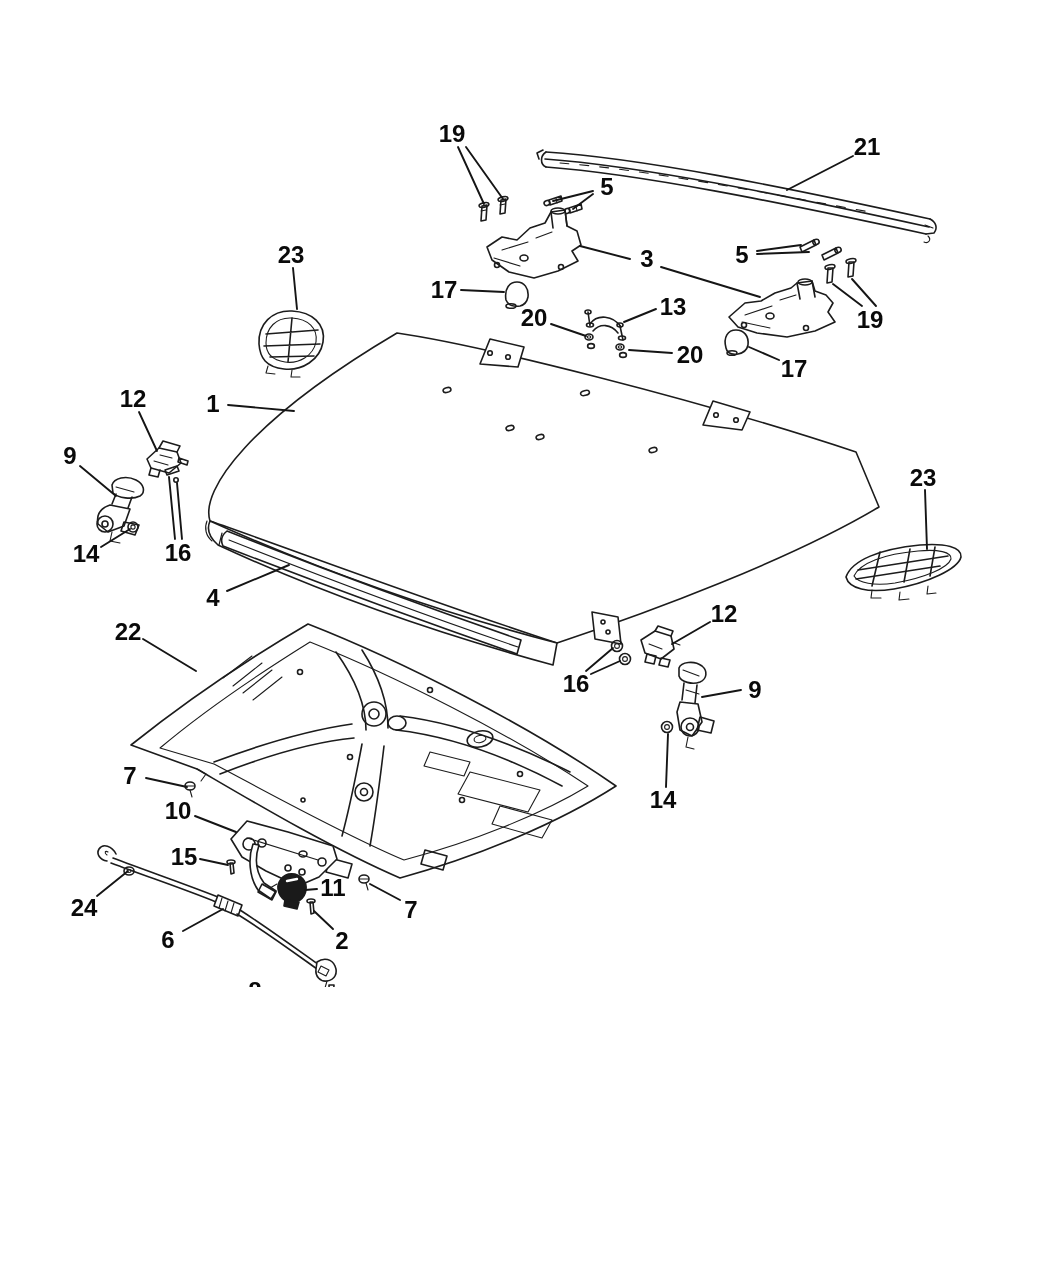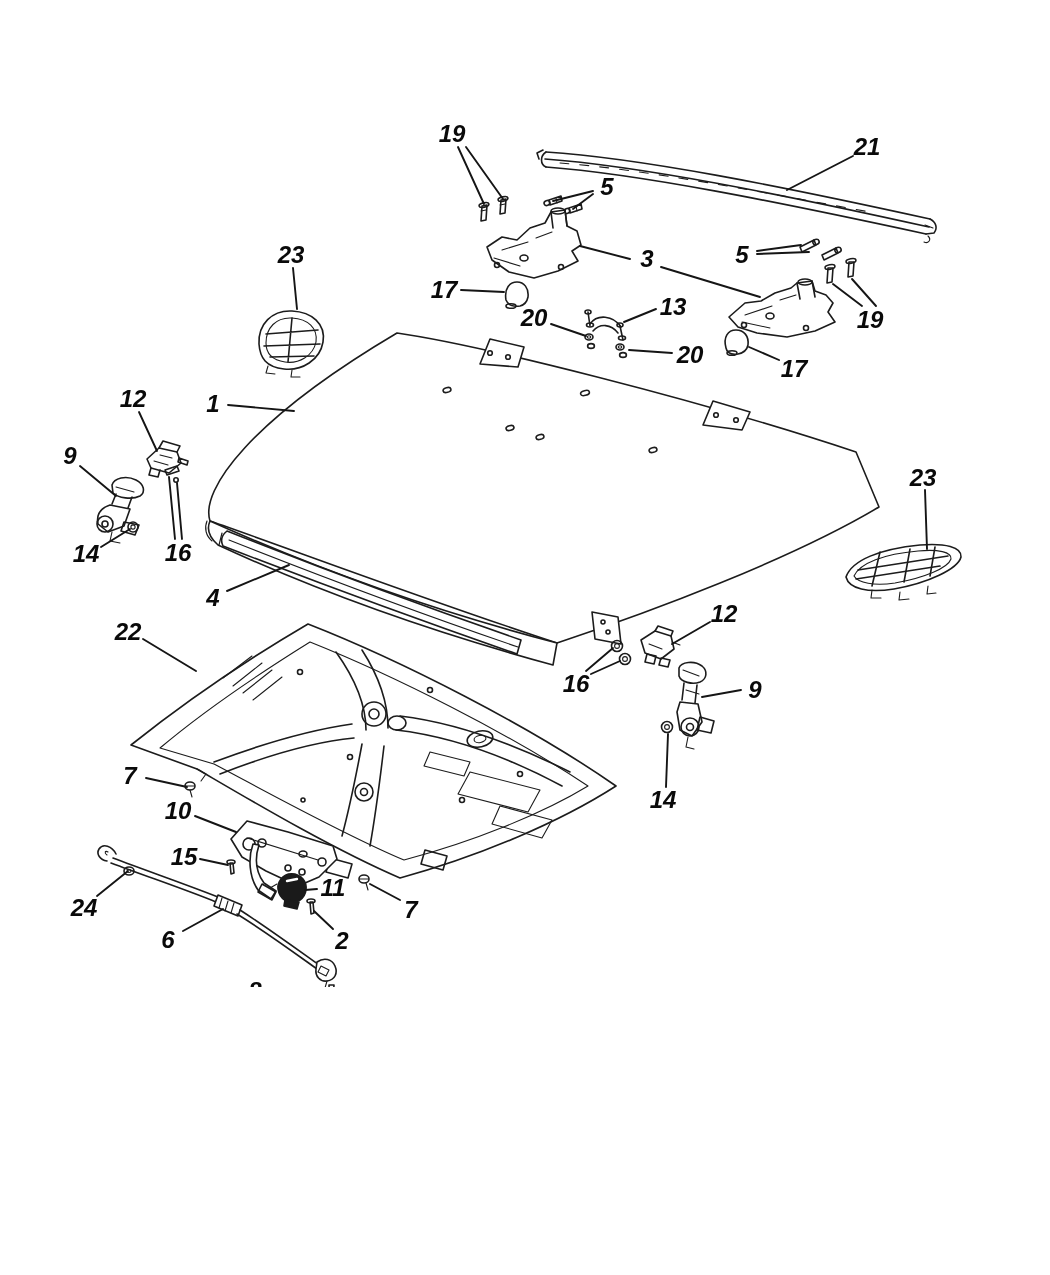--- a/index.html
+++ b/index.html
@@ -1,17 +1,17 @@
 <!DOCTYPE html>
 <html><head>
 <meta charset="utf-8">
 <style>
   html,body{margin:0;padding:0;background:#ffffff;}
   .stage{position:relative;width:1050px;height:987px;background:#ffffff;overflow:hidden;
-         font-family:"Liberation Sans", sans-serif;font-style:italic;}
+         font-family:"Liberation Sans", sans-serif;}
   svg{display:block}
   .art{stroke:#1c1c1c;fill:none;stroke-width:1.6;stroke-linecap:round;stroke-linejoin:round;}
   .art .fill{fill:#ffffff;}
   .art .dark{fill:#1a1a1a;stroke:#1a1a1a;}
   .art .thin{stroke-width:1.1;}
   .callout-label{font-family:"Liberation Sans", sans-serif;font-weight:bold;
                  fill:#0a0a0a;text-anchor:middle;}
   .leader{stroke:#151515;stroke-width:1.9;stroke-linecap:round;}
 </style>
 </head>

